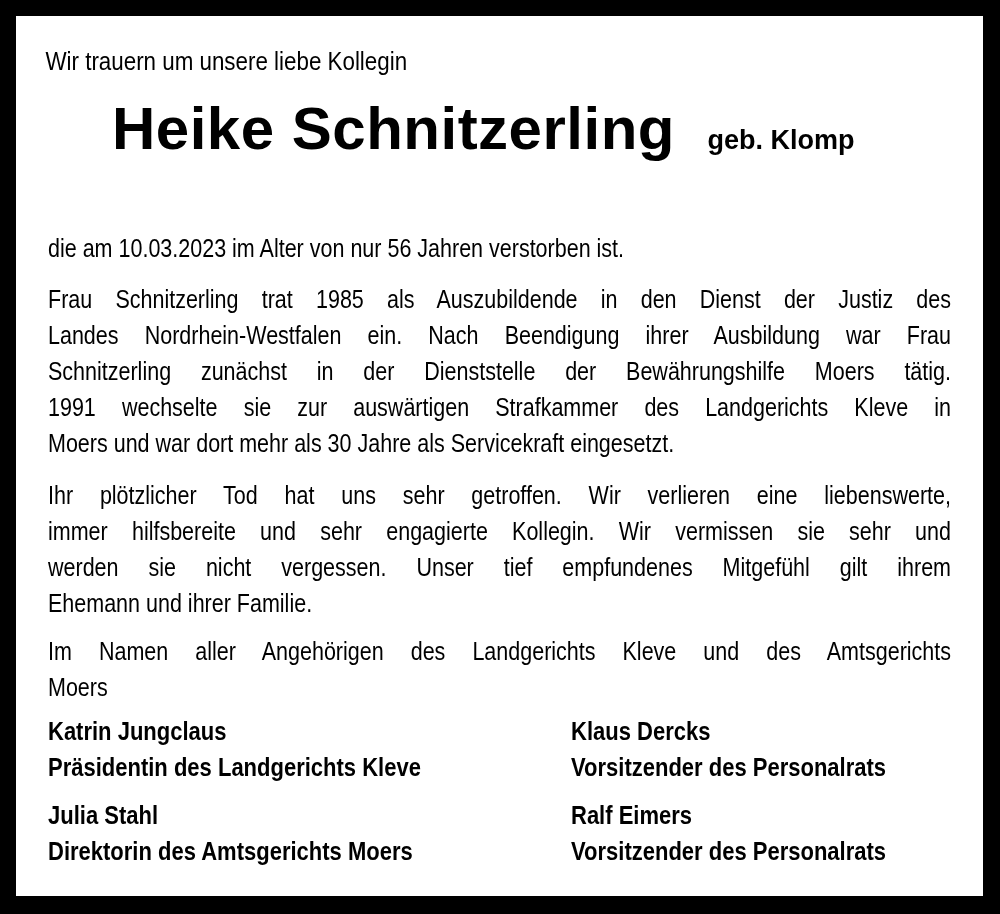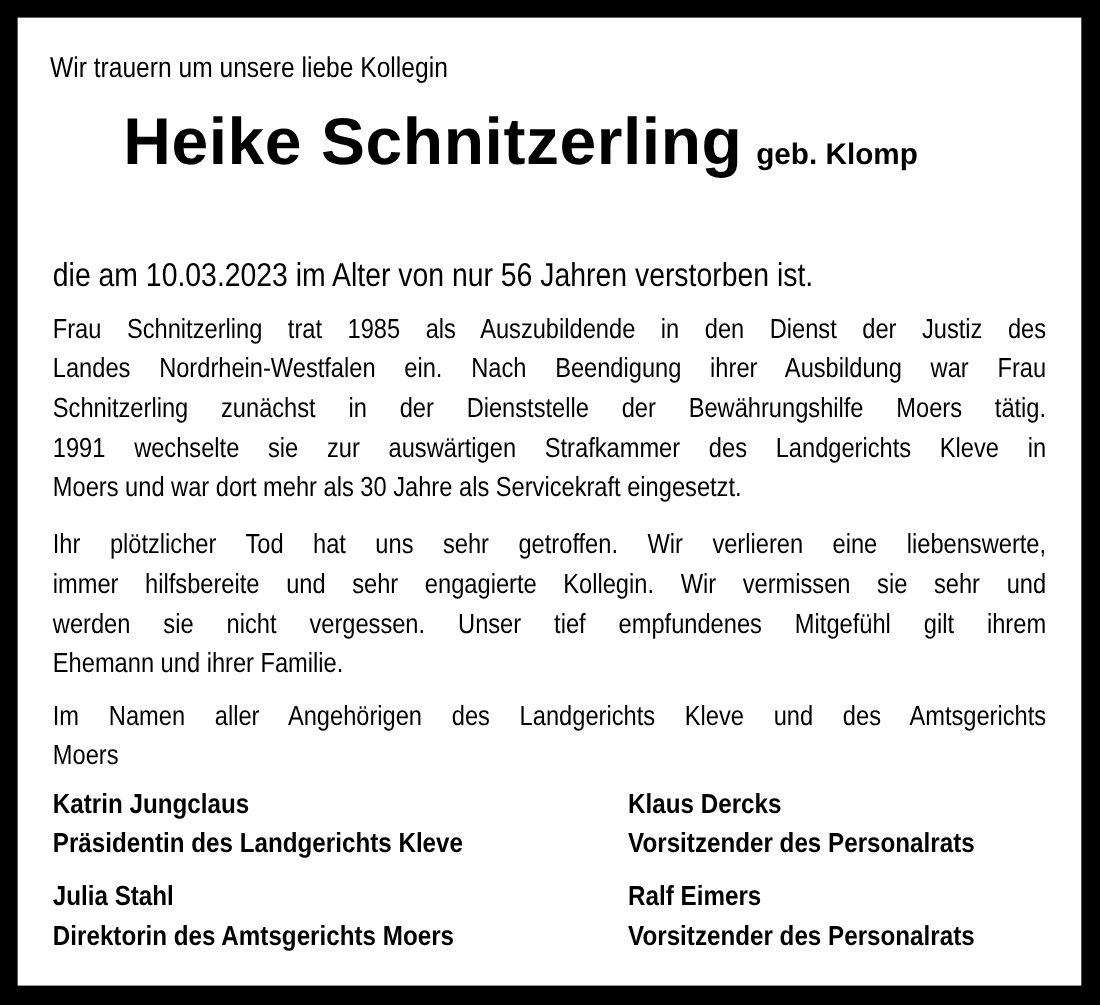--- a/index.html
+++ b/index.html
@@ -20,25 +20,25 @@
 <body>
 
 <div class="card">
 
   <div class="line center" style="top:32px; font-size:26px;">
     <span class="sx">Wir trauern um unsere liebe Kollegin</span>
   </div>
 
   <div class="line" style="left:96px; top:83px;">
     <span class="b" style="font-size:60px; letter-spacing:0.5px;">Heike Schnitzerling</span>
-    <span class="b" style="font-size:27px; margin-left:8px;">geb. Klomp</span>
+    <span class="b" style="font-size:27px; margin-left:28px;">geb. Klomp</span>
   </div>
 
 
-  <div class="line" style="left:32px; top:220px; font-size:30px;">
+  <div class="line" style="left:32px; top:220px; font-size:25px;">
     <span class="sxl">die am 10.03.2023 im Alter von nur 56 Jahren verstorben ist.</span>
   </div>
 
   <div class="jwrap" style="top:265px;">
     <span class="row">Frau Schnitzerling trat 1985 als Auszubildende in den Dienst der Justiz des</span>
     <span class="row">Landes Nordrhein-Westfalen ein. Nach Beendigung ihrer Ausbildung war Frau</span>
     <span class="row">Schnitzerling zunächst in der Dienststelle der Bewährungshilfe Moers tätig.</span>
     <span class="row">1991 wechselte sie zur auswärtigen Strafkammer des Landgerichts Kleve in</span>
     <span class="row last">Moers und war dort mehr als 30 Jahre als Servicekraft eingesetzt.</span>
   </div>

